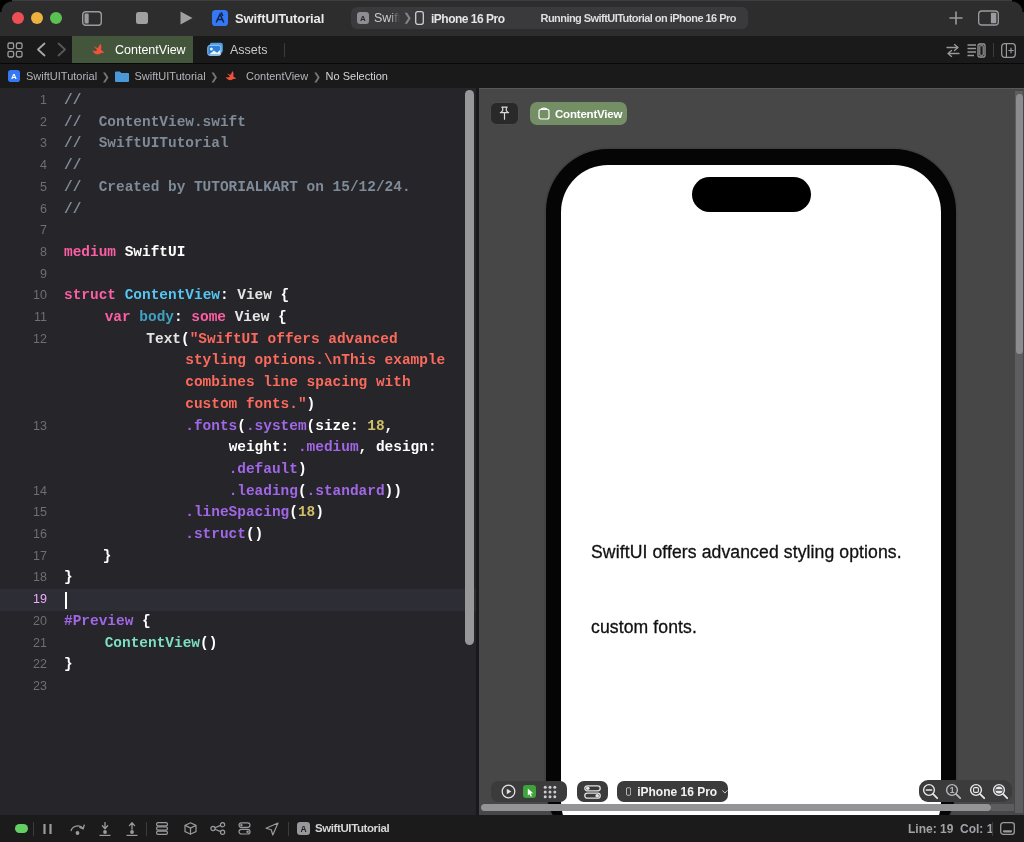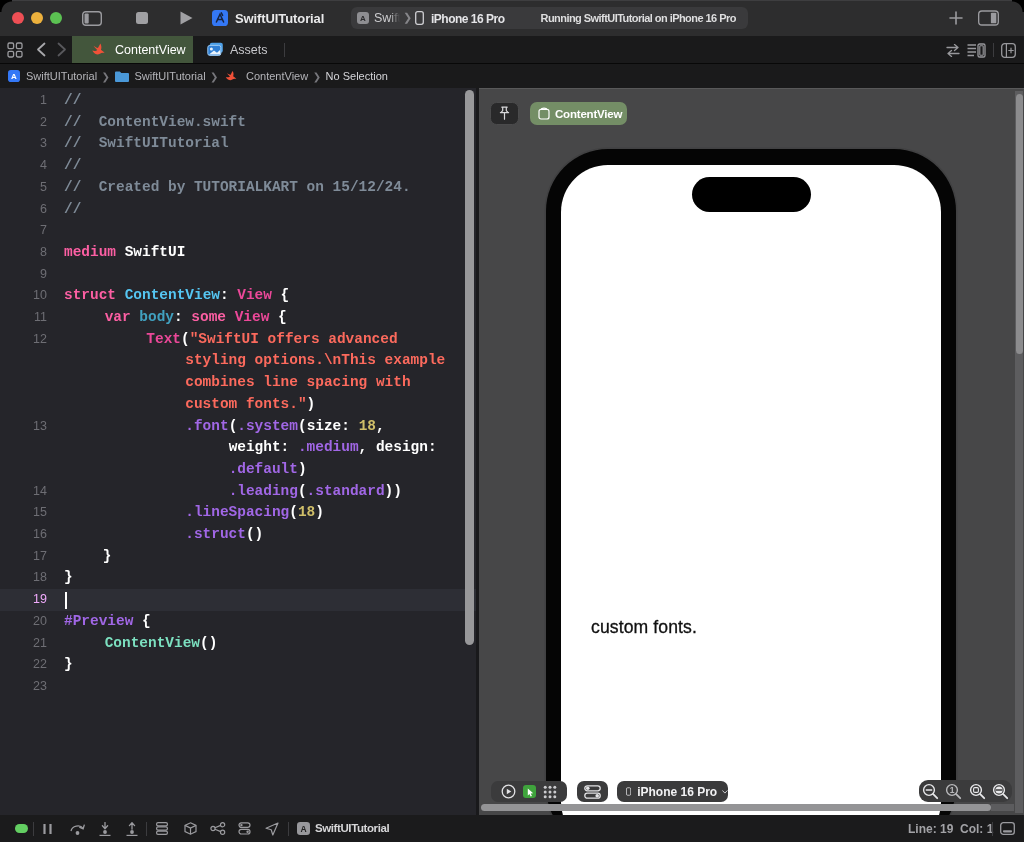--- a/index.html
+++ b/index.html
@@ -17,21 +17,21 @@
   
   #editor{left:0;top:88px;width:479px;height:727px;background:#25252a;overflow:hidden;}
   #curline{left:0;top:501px;width:476px;height:22px;background:#2d2e35;}
   pre{margin:0;font-family:"Liberation Mono",monospace;font-size:14.45px;line-height:21.7px;font-weight:bold;}
   #gutter{left:0;top:2px;width:47px;text-align:right;color:#6e6e74;font-size:12.5px;line-height:21.7px;font-family:"Liberation Sans",sans-serif;font-weight:normal;}
   #code{left:64px;top:2px;color:#fff;}
   .c{color:#7f8b98;} 
   .k{color:#fc5fa3;} 
   .td{color:#55c6f2;} 
   .od{color:#41a1c0;} 
-  .cl{color:#ec4899;} 
+  .cl{color:#e5e5e5;} 
   .fn{color:#a167e6;} 
   .lb{color:#ffffff;} 
   .s{color:#fc6a5d;} 
   .n{color:#d0bf69;} 
   .pc{color:#7ce0c0;} 
   #caret{left:65px;top:504px;width:2px;height:17px;background:#fff;}
   #escroll{left:465px;top:2px;width:9px;height:555px;background:#98989a;border-radius:5px;}
   
   #canvas{left:479px;top:88px;width:545px;height:727px;background:#474748;border-top:1px solid #59595a;overflow:hidden;}
   #phone{left:67px;top:60px;width:410px;height:700px;background:#050505;border-radius:62px;box-shadow:0 0 0 1.5px #414142;}
@@ -198,21 +198,21 @@
 //</span>
 
 <span class="k">medium</span> SwiftUI
 
 <span class="k">struct</span> <span class="td">ContentView</span>: <span class="cl">View</span> {
     <span style="margin-left:6px" class="k">var</span> <span class="od">body</span>: <span class="k">some</span> <span class="cl">View</span> {
         <span style="margin-left:13px" class="cl">Text</span>(<span class="s">"SwiftUI offers advanced
               styling options.\nThis example
               combines line spacing with
               custom fonts."</span>)
-              <span class="fn">.font</span>(<span class="fn">.system</span>(<span class="lb">size:</span> <span class="n">18</span>,
+              <span class="fn">.fonts</span>(<span class="fn">.system</span>(<span class="lb">size:</span> <span class="n">18</span>,
                    <span class="lb">weight:</span> <span class="fn">.medium</span>, <span class="lb">design:</span>
                    <span class="fn">.default</span>)
                    <span class="fn">.leading</span>(<span class="fn">.standard</span>))
               <span class="fn">.lineSpacing</span>(<span class="n">18</span>)
               <span class="fn">.struct</span>()
     <span style="margin-left:4px">}</span>
 }
 
 <span class="fn">#Preview</span> {
     <span style="margin-left:6px" class="pc">ContentView</span>()
@@ -236,20 +236,21 @@
           <rect x="1" y="2.4" width="10" height="9.6" rx="2"></rect>
           <path d="M3.4 2.4 C3.4 0.6 8.6 0.6 8.6 2.4"></path>
         </g>
       </svg>
     <span style="margin-left:5px;font-size:11.5px;font-weight:bold;letter-spacing:-0.2px;color:#fff;">ContentView</span>
   </div>
 
   <div class="abs" id="phone">
     <div class="abs" id="screen">
       <div class="abs" id="island"></div>
+      <div class="abs ptext" style="left:30px;top:377px;">SwiftUI offers advanced styling options.</div>
       <div class="abs ptext" style="left:30px;top:452px;">custom fonts.</div>
     </div>
   </div>
 
   <div class="abs cbtn" style="left:12px;top:692px;width:76px;height:21px;">
     <svg width="15" height="15" viewBox="0 0 15 15">
         <circle cx="7.5" cy="7.5" r="6.3" fill="none" stroke="#e3e3e5" stroke-width="1.3"></circle>
         <path d="M5.8 4.7 L10.3 7.5 L5.8 10.3 Z" fill="#e3e3e5"></path>
       </svg>
     <div style="width:13px;height:13px;background:#3fa33c;border-radius:3px;margin:0 7px;position:relative;">

